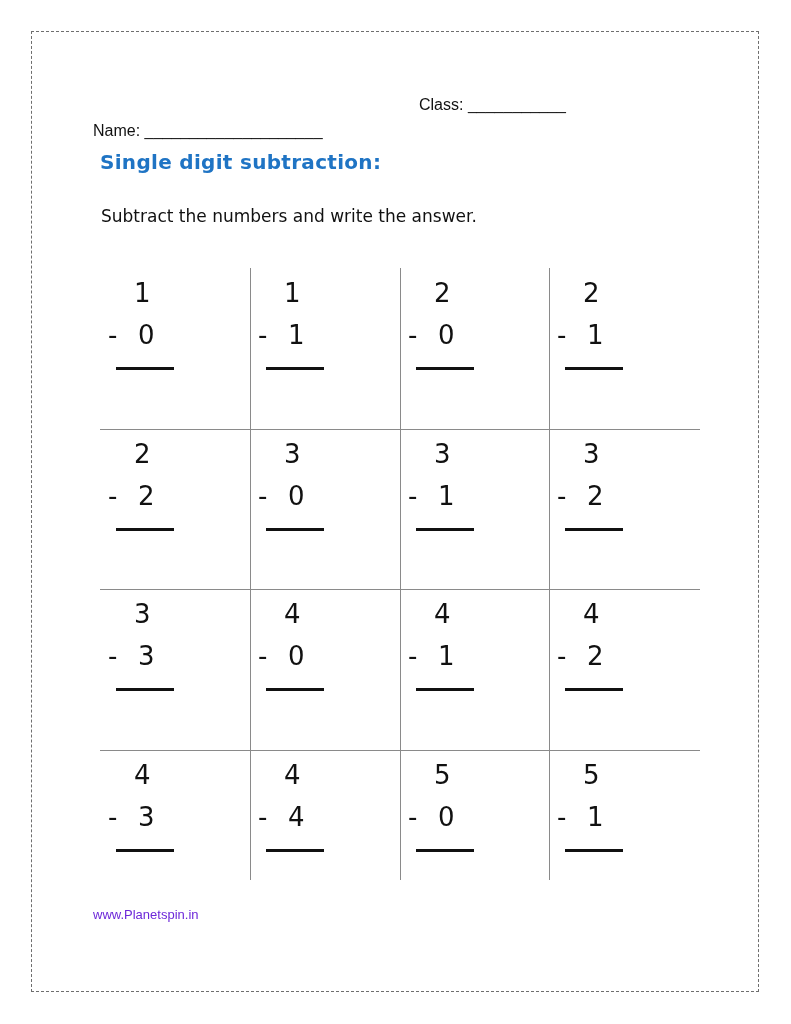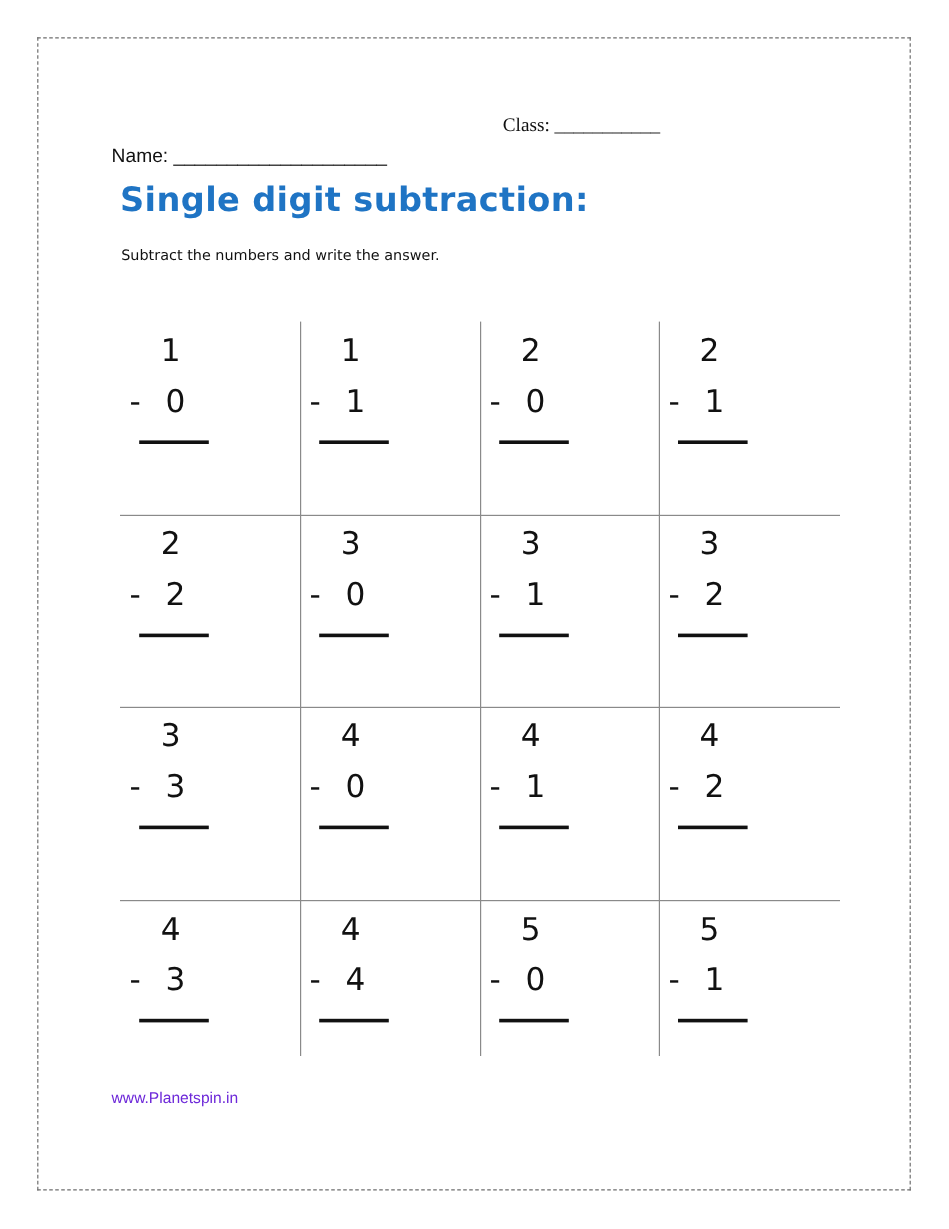--- a/index.html
+++ b/index.html
@@ -8,25 +8,25 @@
     position:absolute; left:31px; top:31px; width:728px; height:961px;
     border:1px dashed #6e6e6e; box-sizing:border-box;
   }
   .header-line {
     position:absolute; top:96px; font-family:"Liberation Sans", sans-serif;
     font-size:16px; color:#111;
   }
   .title {
     position:absolute; left:100px; top:150px;
     font-family:"DejaVu Sans", sans-serif; font-weight:bold;
-    font-size:28px; color:#1f74c4; letter-spacing:0.3px;
+    font-size:20px; color:#1f74c4; letter-spacing:0.3px;
   }
   .instruction {
     position:absolute; left:101px; top:206px;
-    font-family:"DejaVu Sans", sans-serif; font-size:12px; color:#111;
+    font-family:"DejaVu Sans", sans-serif; font-size:17px; color:#111;
   }
   .grid {
     position:absolute; left:100px; top:268px; width:600px; height:612px;
   }
   .vline { position:absolute; top:0; width:1px; height:612px; background:#8a8a8a; }
   .hline { position:absolute; left:0; height:1px; width:600px; background:#8a8a8a; }
   .cell { position:absolute; width:150px; height:161px; }
   .top-num {
     position:absolute; left:34px; top:10px;
     font-family:"DejaVu Sans", sans-serif; font-size:26px; color:#111;
@@ -46,21 +46,21 @@
     position:absolute; left:93px; top:907px;
     font-family:"Liberation Sans", sans-serif; font-size:13px; color:#6d28d9;
   }
 </style>
 </head>
 <body>
 
 <div class="page-border"></div>
 
 <div class="header-line" style="left:93px;margin-top:26px;">Name: ____________________</div>
-<div class="header-line" style="left:419px;font-family:Liberation Serif, serif;">Class: ___________</div>
+<div class="header-line" style="left:419px;">Class: ___________</div>
 
 <div class="title">Single digit subtraction:</div>
 <div class="instruction">Subtract the numbers and write the answer.</div>
 
 <div class="grid">
   <div class="vline" style="left:150px;"></div>
   <div class="vline" style="left:300px;"></div>
   <div class="vline" style="left:449px;"></div>
   <div class="hline" style="top:161px;"></div>
   <div class="hline" style="top:321px;"></div>

